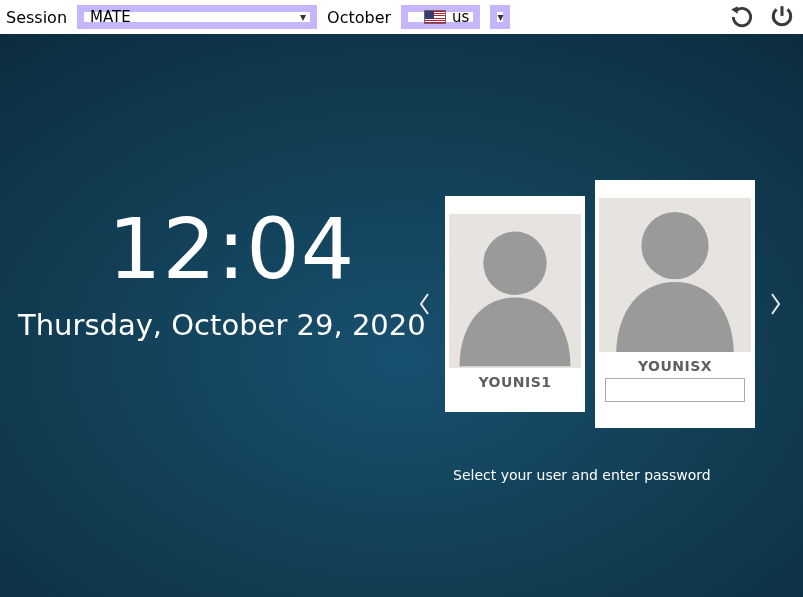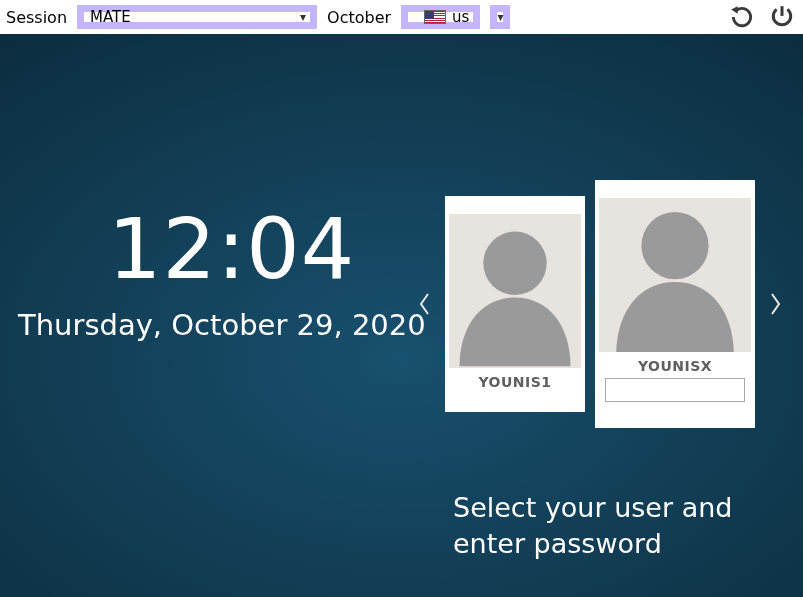--- a/index.html
+++ b/index.html
@@ -107,24 +107,23 @@
     font-size:14px;
     padding: 0 4px;
   }
 
   
   .msg {
     position: absolute;
     left: 453px;
     top: 466px;
     color: #fff;
-    font-size: 27px;
+    font-size: 14px;
     line-height: 1.35;
     max-width: 320px;
-    margin-top: 24px;
   }
 </style>
 </head>
 <body>
 
 <div class="topbar">
   <span class="lbl">Session</span>
   <div class="dropdown session">
     <span>MATE</span>
     <span class="chev">▾</span>

